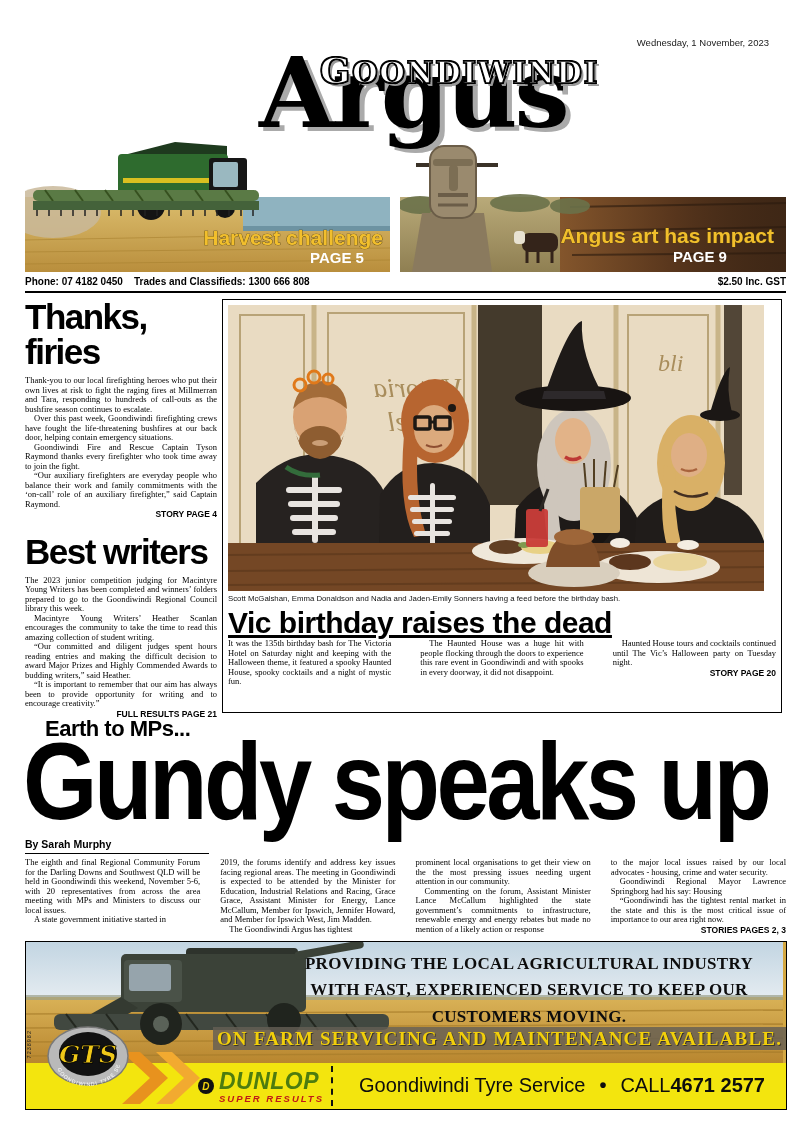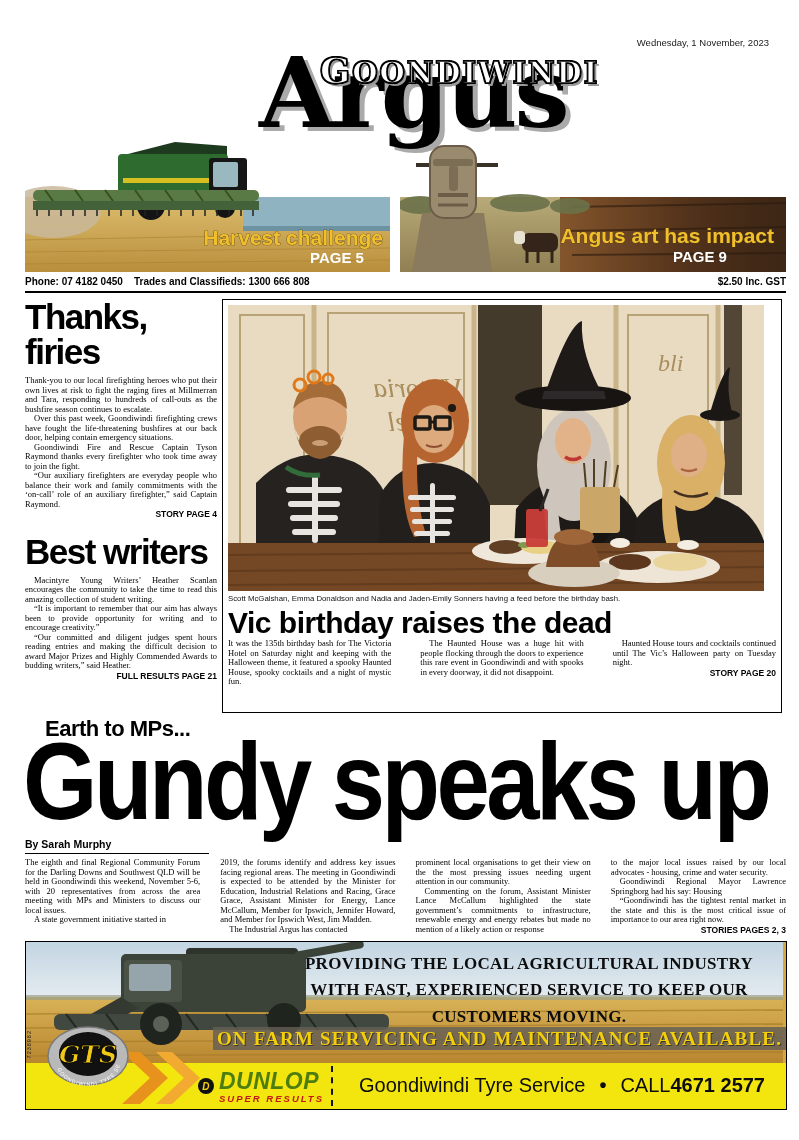--- a/index.html
+++ b/index.html
@@ -37,21 +37,21 @@
   .col-left{position:absolute;left:25px;top:299px;width:192px;}
   .col-left .body-text{margin-top:7px;}
   .col-left h1.second{margin-top:14px;}
 
   
   .package{position:absolute;left:222px;top:299px;width:548px;height:407px;
            border:1.5px solid #000;padding:5px 5px 0 5px;background:#fff;}
   .party-photo{display:block;}
   .caption{font-size:7.8px;margin-top:3px;color:#111;}
   h2.vic-head{font-family:"Liberation Sans",sans-serif;font-weight:bold;font-size:30px;
-              letter-spacing:-0.5px;margin:3px 0 0 0;line-height:1.1;}
+              letter-spacing:-0.5px;margin:3px 0 0 0;line-height:1.1;text-decoration:underline;}
   .vic-cols{display:grid;grid-template-columns:repeat(3,1fr);gap:29px;margin-top:0;}
 
   
   .kicker{position:absolute;left:25px;top:716px;font-size:22px;font-weight:bold;letter-spacing:-0.5px;margin-left:20px;}
   .gundy{position:absolute;left:23px;top:726px;font-size:110px;font-weight:bold;line-height:1;
          letter-spacing:-4px;white-space:nowrap;transform:scaleX(0.87);transform-origin:left top;}
   .byline{position:absolute;left:25px;top:838px;width:184px;font-size:10.5px;font-weight:bold;
           border-bottom:1.5px solid #000;padding-bottom:3px;}
   .gundy-cols{position:absolute;left:25px;top:858px;width:761px;display:grid;
               grid-template-columns:repeat(4,1fr);gap:20px;}
@@ -212,23 +212,24 @@
     <h1 class="head">Thanks, firies</h1>
     <div class="body-text">
       <p>Thank-you to our local firefighting heroes who put their own lives at risk to fight the raging fires at Millmerran and Tara, responding to hundreds of call-outs as the bushfire season continues to escalate.</p>
       <p class="ind">Over this past week, Goondiwindi firefighting crews have fought the life-threatening bushfires at our back door, helping contain emergency situations.</p>
       <p class="ind">Goondiwindi Fire and Rescue Captain Tyson Raymond thanks every firefighter who took time away to join the fight.</p>
       <p class="ind">“Our auxiliary firefighters are everyday people who balance their work and family commitments with the ‘on-call’ role of an auxiliary firefighter,” said Captain Raymond.</p>
       <p class="ref">STORY PAGE 4</p>
     </div>
     <h1 class="head second">Best writers</h1>
     <div class="body-text">
+      <p>The 2023 junior competition judging for Macintyre Young Writers has been completed and winners’ folders prepared to go to the Goondiwindi Regional Council library this week.</p>
       <p class="ind">Macintyre Young Writers’ Heather Scanlan encourages the community to take the time to read this amazing collection of student writing.</p>
+      <p class="ind">“Our committed and diligent judges spent hours reading entries and making the difficult decision to award Major Prizes and Highly Commended Awards to budding writers,” said Heather.</p>
       <p class="ind">“It is important to remember that our aim has always been to provide opportunity for writing and to encourage creativity.”</p>
-      <p class="ind">“Our committed and diligent judges spent hours reading entries and making the difficult decision to award Major Prizes and Highly Commended Awards to budding writers,” said Heather.</p>
       <p class="ref">FULL RESULTS PAGE 21</p>
     </div>
   </div>
 
   <div class="package">
     <svg class="party-photo" width="536" height="286" viewBox="0 0 536 286">
       <rect width="536" height="286" fill="#e9dfc9"></rect>
       <g stroke="#c7b68c" stroke-width="5">
           <line x1="86" y1="0" x2="86" y2="286"></line>
           <line x1="246" y1="0" x2="246" y2="286"></line>
@@ -362,21 +363,21 @@
   <div class="kicker">Earth to MPs...</div>
   <div class="gundy">Gundy speaks up</div>
   <div class="byline">By Sarah Murphy</div>
   <div class="gundy-cols body-text">
     <div>
       <p>The eighth and final Regional Community Forum for the Darling Downs and Southwest QLD will be held in Goondiwindi this weekend, November 5-6, with 20 representatives from across the area meeting with MPs and Ministers to discuss our local issues.</p>
       <p class="ind">A state government initiative started in</p>
     </div>
     <div>
       <p>2019, the forums identify and address key issues facing regional areas. The meeting in Goondiwindi is expected to be attended by the Minister for Education, Industrial Relations and Racing, Grace Grace, Assistant Minister for Energy, Lance McCallum, Member for Ipswich, Jennifer Howard, and Member for Ipswich West, Jim Madden.</p>
-      <p class="ind">The Industrial Argus has contacted</p>
+      <p class="ind">The Goondiwindi Argus has tightest</p>
     </div>
     <div>
       <p>prominent local organisations to get their view on the the most pressing issues needing urgent attention in our community.</p>
       <p class="ind">Commenting on the forum, Assistant Minister Lance McCallum highlighted the state government’s commitments to infrastructure, renewable energy and energy rebates but made no mention of a likely action or response</p>
     </div>
     <div>
       <p>to the major local issues raised by our local advocates - housing, crime and water security.</p>
       <p class="ind">Goondiwindi Regional Mayor Lawrence Springborg had his say: Housing</p>
       <p class="ind">“Goondiwindi has the tightest rental market in the state and this is the most critical issue of importance to our area right now.</p>
       <p class="ref">STORIES PAGES 2, 3</p>

